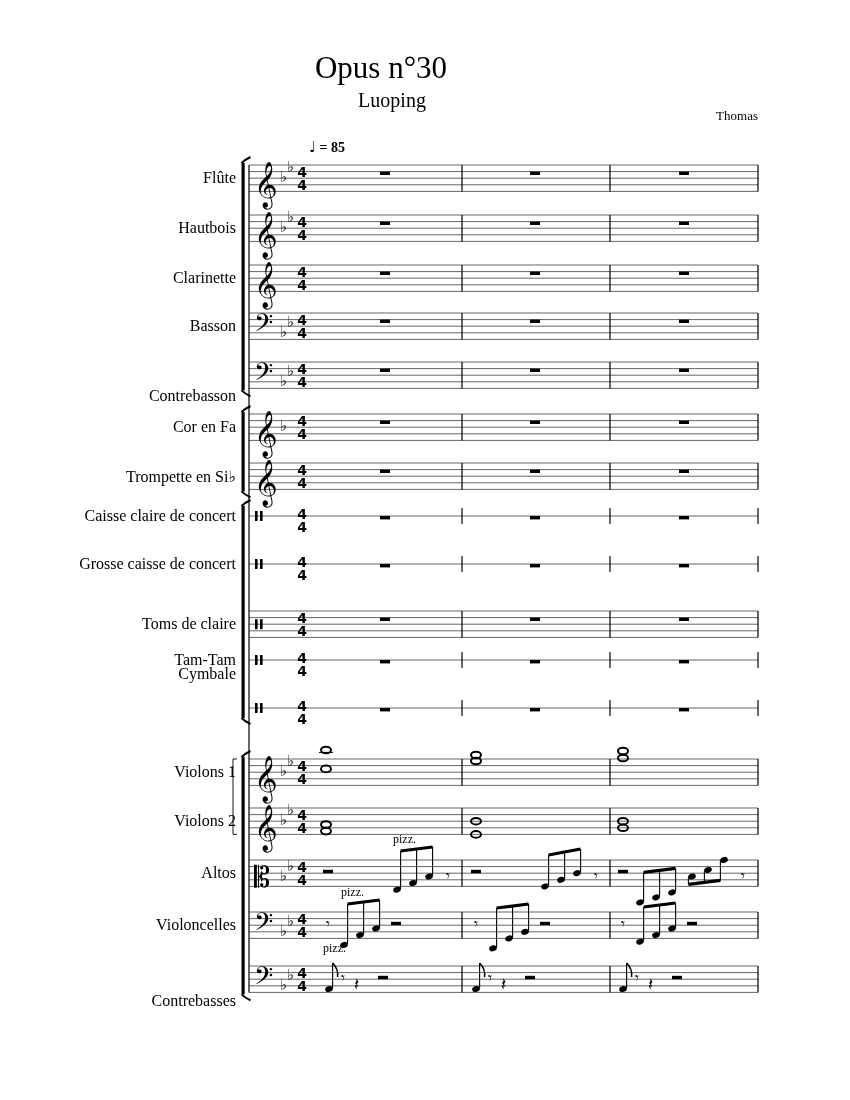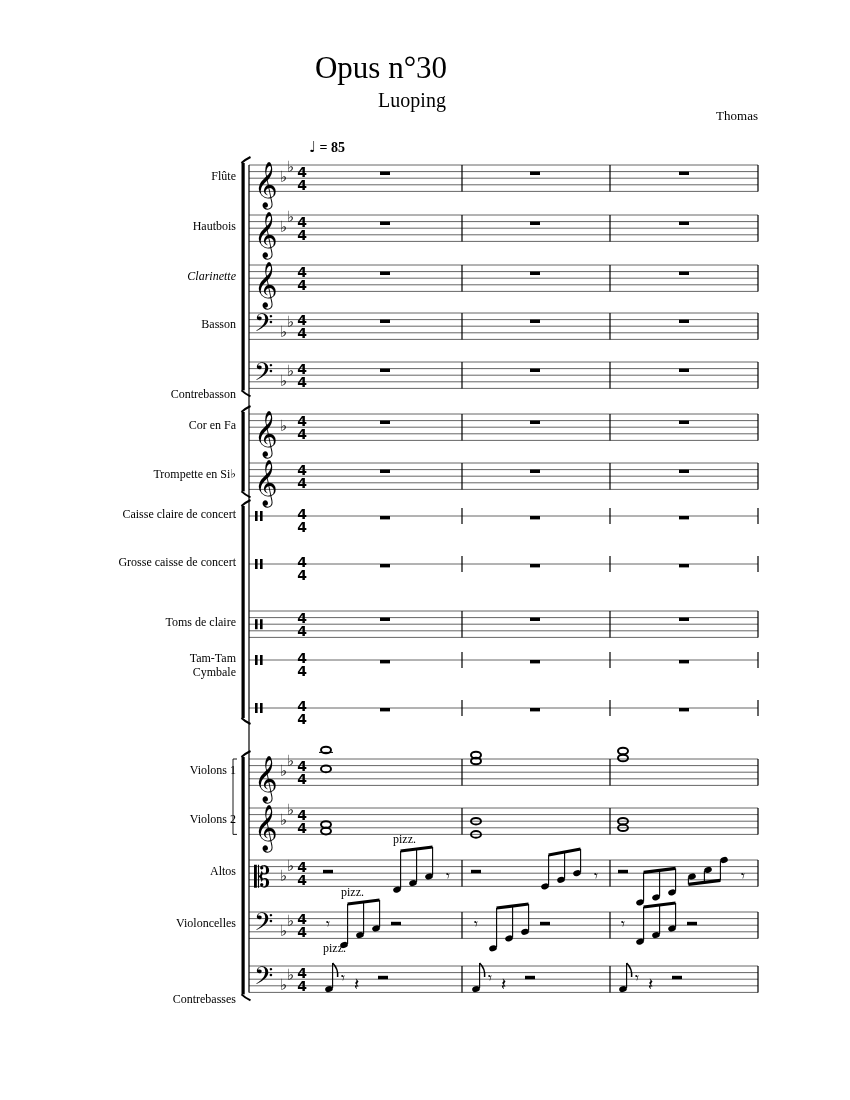--- a/index.html
+++ b/index.html
@@ -1,46 +1,46 @@
 <!DOCTYPE html>
 <html><head>
 <meta charset="utf-8">
 <style>
   html, body { margin: 0; padding: 0; background: #ffffff; }
   body { width: 850px; height: 1100px; position: relative; overflow: hidden;
          font-family: "DejaVu Serif", "Liberation Serif", serif; color: #000; }
   .title { position: absolute; left: 0; width: 762px; top: 50px; text-align: center;
            font-family: "Liberation Serif", "DejaVu Serif", serif; font-size: 31px; }
   .subtitle { position: absolute; left: 0; width: 784px; top: 89px; text-align: center;
-              font-family: "Liberation Serif", "DejaVu Serif", serif; font-size: 20px; padding-left: 20px; }
+              font-family: "Liberation Serif", "DejaVu Serif", serif; font-size: 20px; }
   .composer { position: absolute; right: 92px; top: 108px;
               font-family: "Liberation Serif", "DejaVu Serif", serif; font-size: 13px; }
   .tempo { position: absolute; left: 309px; top: 138px; font-weight: bold;
            font-family: "Liberation Serif", "DejaVu Serif", serif; font-size: 14px; }
   .tempo .note { font-family: "DejaVu Sans", sans-serif; font-weight: normal; font-size: 15px; }
   .inst-name { position: absolute; right: 614px; white-space: nowrap;
-               font-family: "Liberation Serif", "DejaVu Serif", serif; font-size: 12px; }
+               font-family: "Liberation Serif", "DejaVu Serif", serif; font-size: 16px; }
   svg#score { position: absolute; left: 0; top: 0; }
   .pizz { font-family: "Liberation Serif", "DejaVu Serif", serif; font-size: 12px; }
 </style>
 </head>
 <body>
 
 <div class="title">Opus n°30</div>
 <div class="subtitle">Luoping</div>
 <div class="composer">Thomas</div>
 <div class="tempo">
   <span class="note">♩</span>
   <span>= 85</span>
 </div>
 
 <div id="names">
     <div class="inst-name" style="top: 169.2px;">Flûte</div>
     <div class="inst-name" style="top: 219.2px;">Hautbois</div>
-    <div class="inst-name" style="top: 269.2px; font-style: italic;">Clarinette</div>
+    <div class="inst-name" style="top: 269.2px;">Clarinette</div>
     <div class="inst-name" style="top: 317.2px;">Basson</div>
     <div class="inst-name" style="top: 387px;">Contrebasson</div>
     <div class="inst-name" style="top: 418.2px;">Cor en Fa</div>
     <div class="inst-name" style="top: 467.2px;">Trompette en Si♭</div>
     <div class="inst-name" style="top: 507px;">Caisse claire de concert</div>
     <div class="inst-name" style="top: 555px;">Grosse caisse de concert</div>
     <div class="inst-name" style="top: 615.2px;">Toms de claire</div>
     <div class="inst-name" style="top: 651px;">Tam-Tam</div>
     <div class="inst-name" style="top: 665px;">Cymbale</div>
     <div class="inst-name" style="top: 763.2px;">Violons 1</div>

